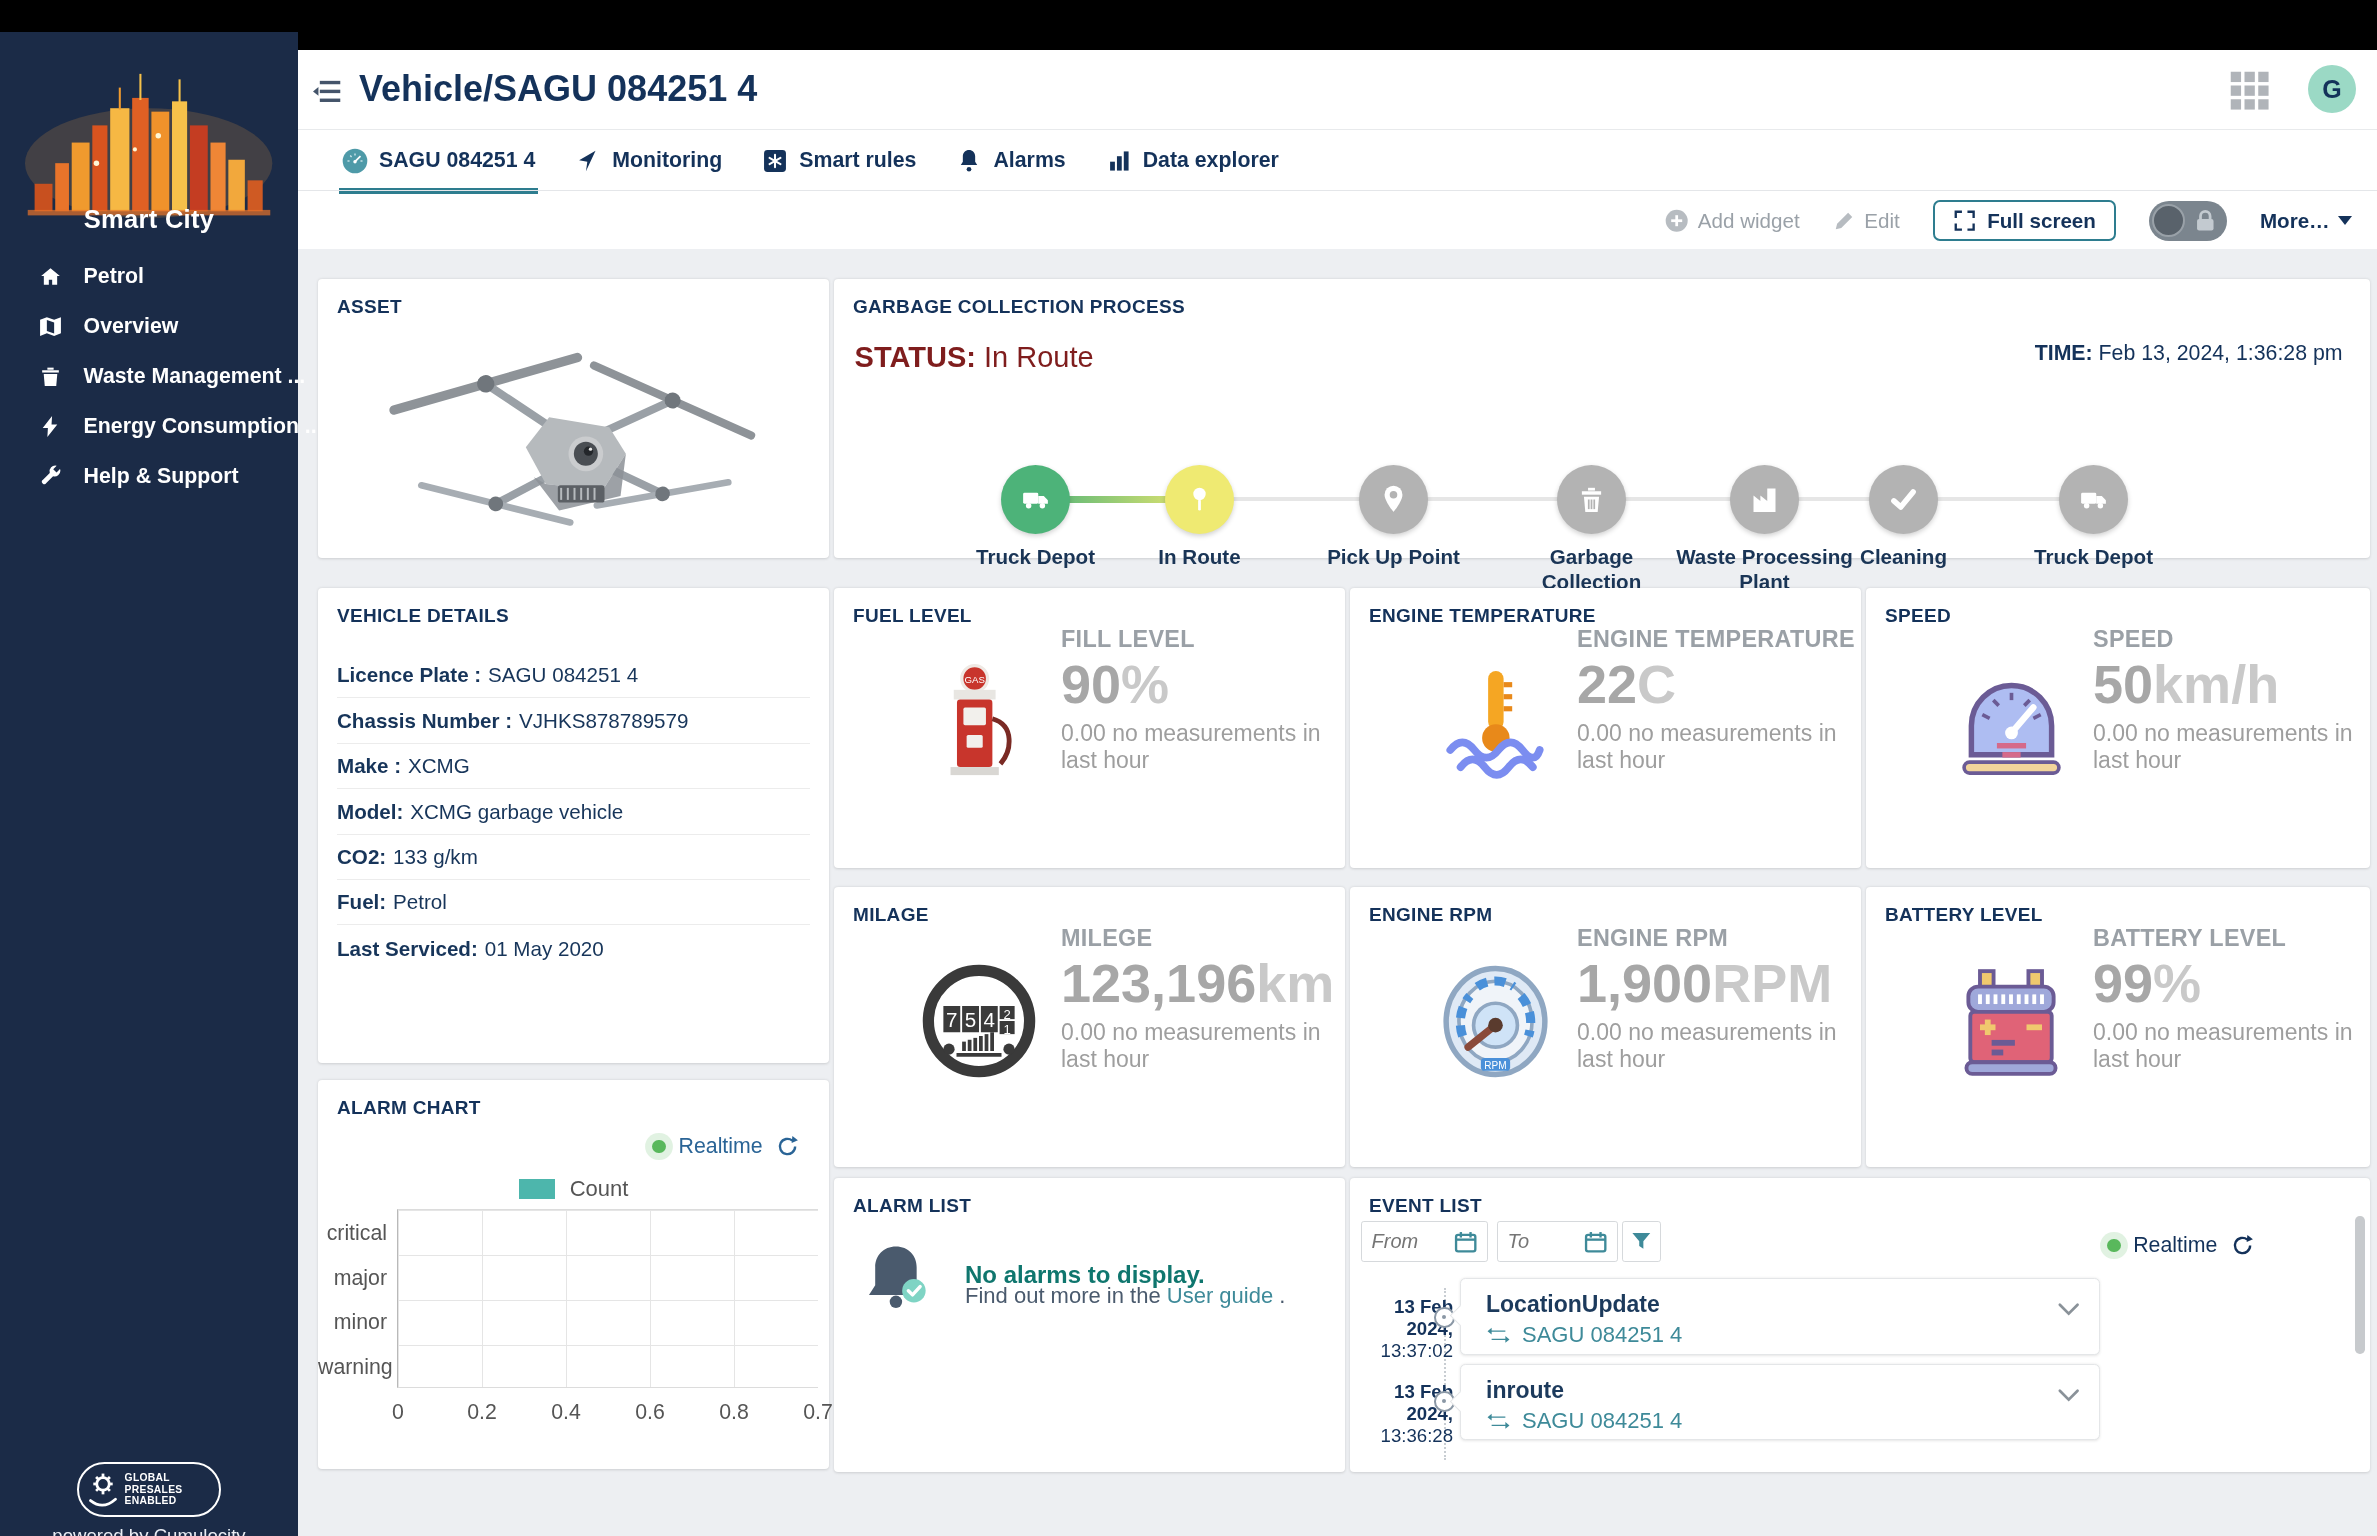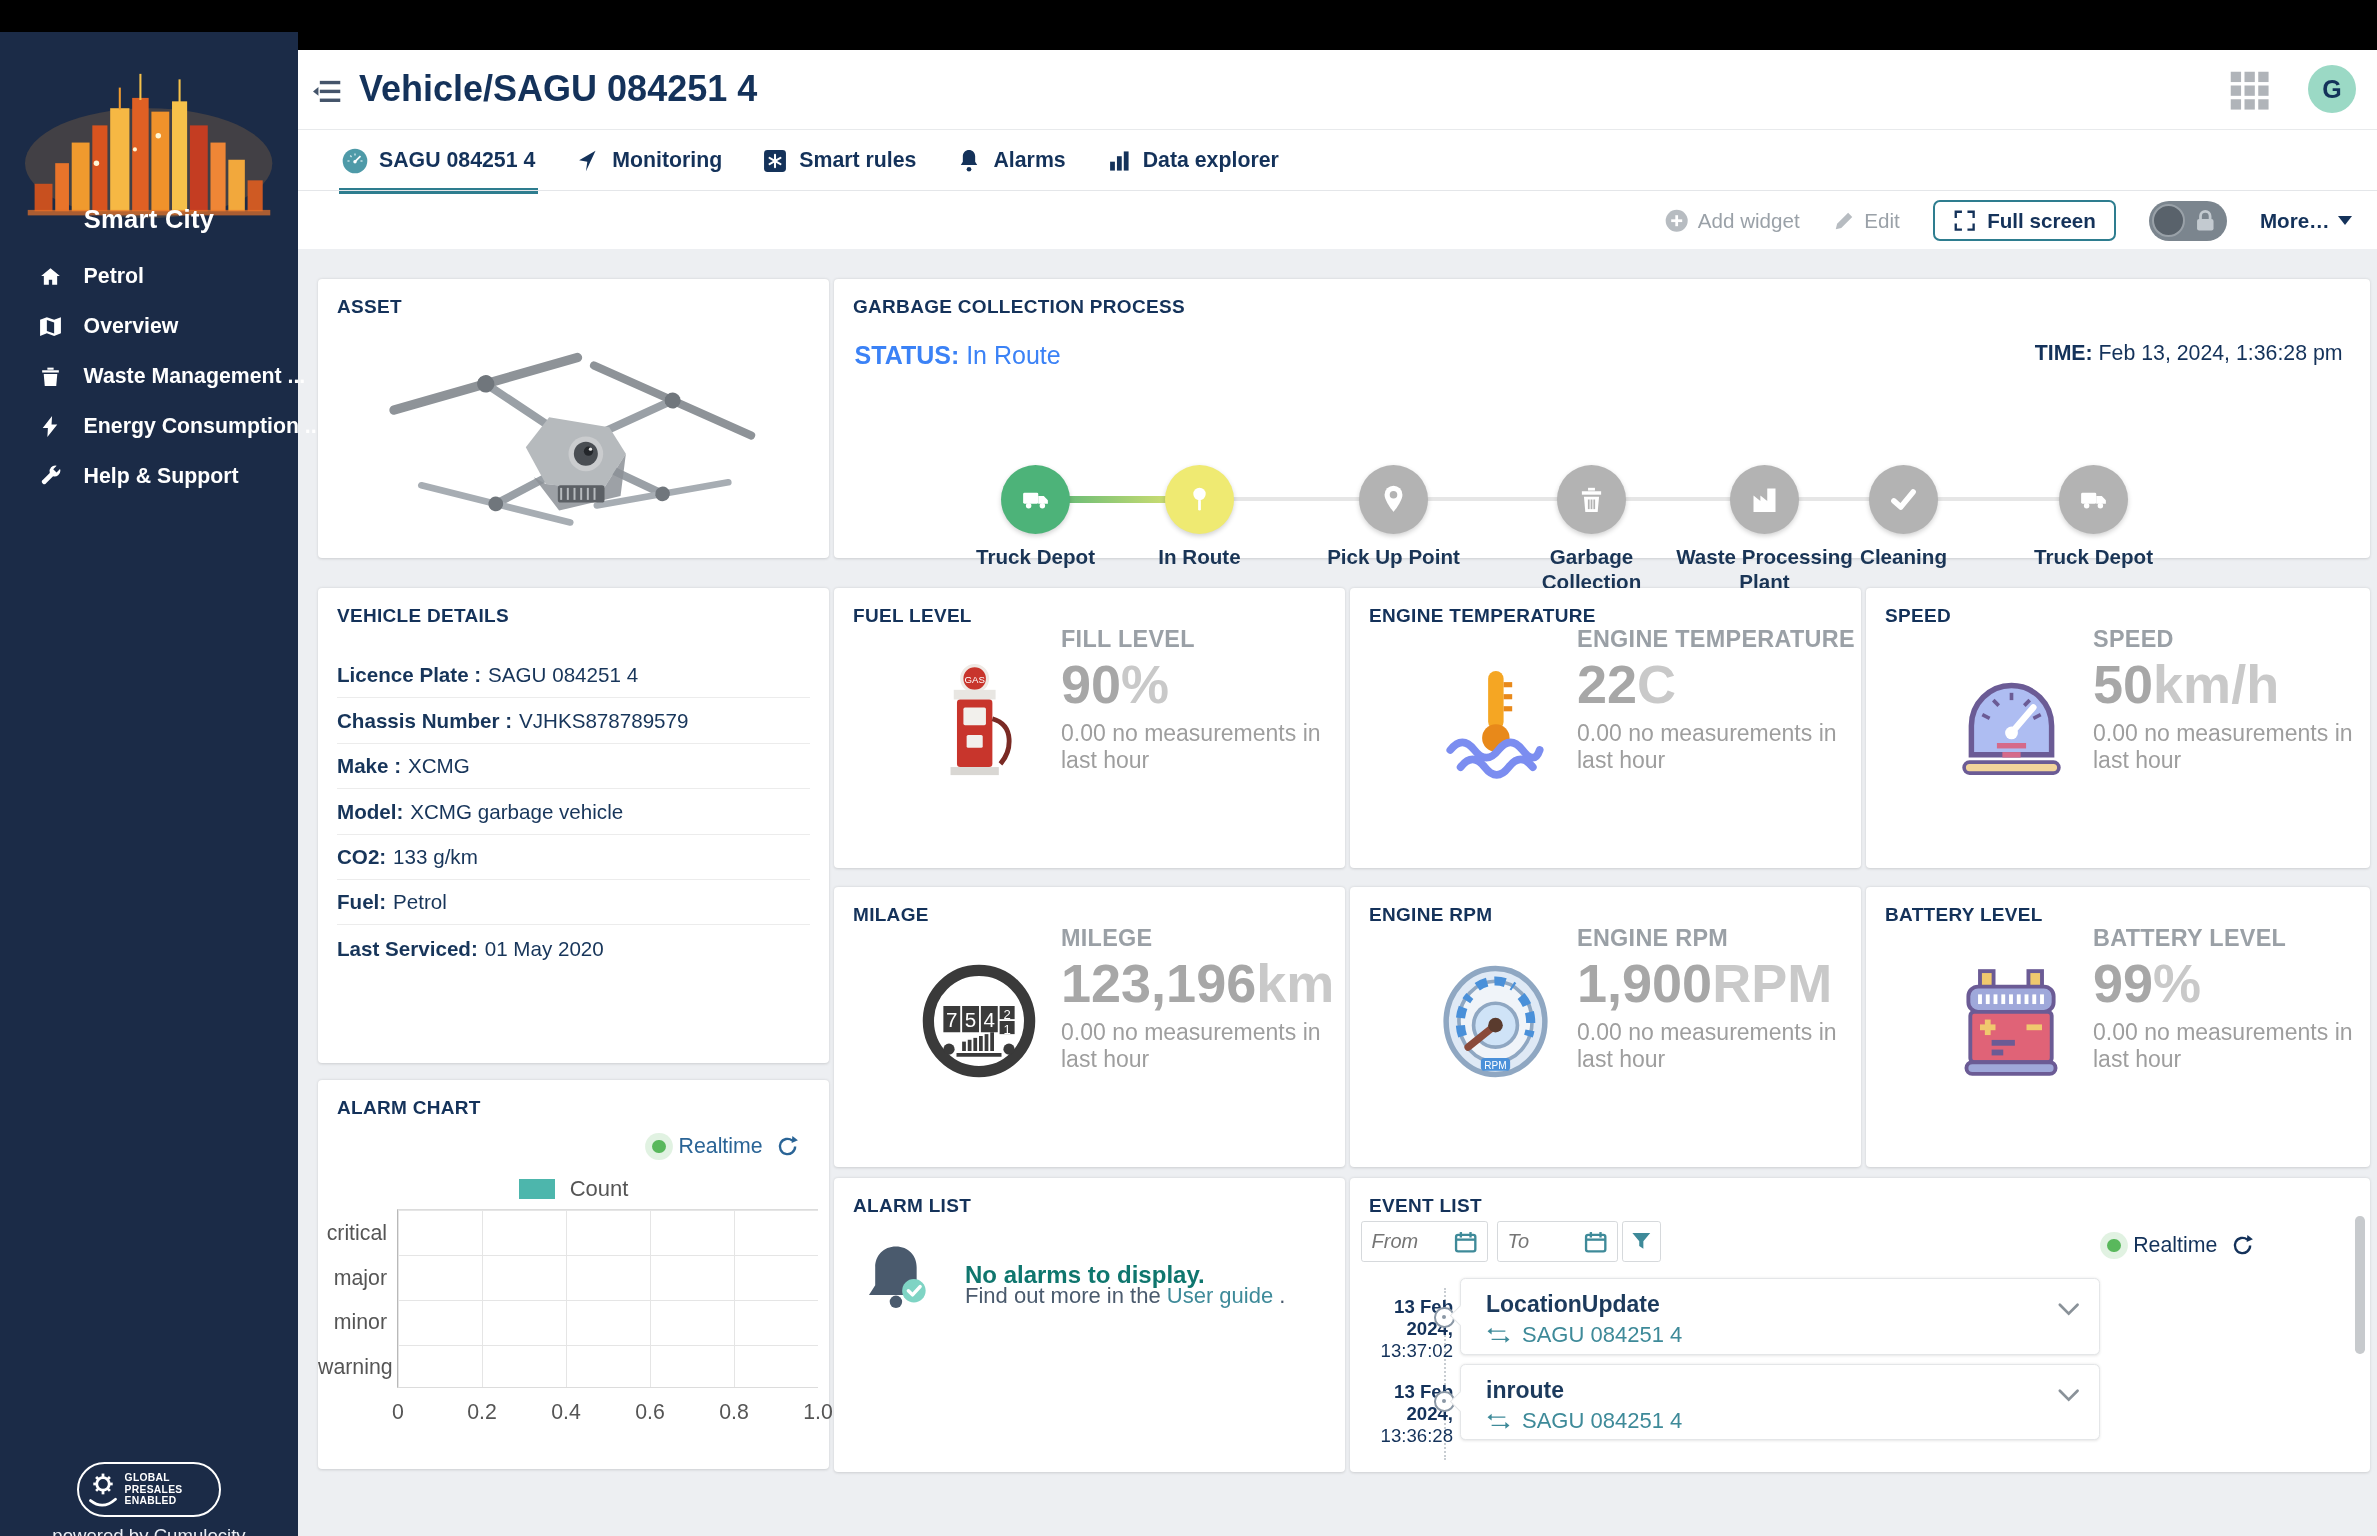--- a/index.html
+++ b/index.html
@@ -43,21 +43,21 @@
   .more .tri { width:0; height:0; border-left:7.6px solid transparent; border-right:7.6px solid transparent; border-top:9.6px solid #14325a; }
 
   
   .main { position:absolute; left:298px; top:249px; width:2080px; height:1288px; background:#edeff2; }
 
   
   .card { position:absolute; background:#fff; border-radius:4.1px; box-shadow:0 0.7px 2.8px rgba(0,0,0,.14); }
   .card-title { position:absolute; left:19px; top:16.5px; font-size:19px; font-weight:600; letter-spacing:0.3px; color:#14325a; }
 
   
-  .status-line { position:absolute; left:20.6px; top:62px; font-size:25px; color:#3b82f6; }
+  .status-line { position:absolute; left:20.6px; top:62px; font-size:29px; color:#7f1d1d; }
   .time-line { position:absolute; right:27.5px; top:62px; font-size:21.3px; color:#14325a; }
   .bold { font-weight:700; }
   .proc-base { position:absolute; left:201px; top:218px; width:1058px; height:4.1px; background:#e6e6e6; }
   .proc-done { position:absolute; left:201px; top:217px; width:164px; height:6.9px; background:linear-gradient(to right,#4db379,#e9e66f); }
   .step { position:absolute; top:186px; width:0; }
   .step-circle { position:absolute; left:-34px; top:0; width:69px; height:69px; border-radius:50%; display:flex; align-items:center; justify-content:center; box-shadow:0 2.1px 5.5px rgba(0,0,0,.18); }
   .step-circle svg { width:33px; height:33px; }
   .sc-done { background:#4db379; } .sc-active { background:#efea72; } .sc-todo { background:#b3b3b3; }
   .step-label { position:absolute; left:-89px; top:79px; width:179px; text-align:center; font-size:20.6px; font-weight:700; color:#1a3556; line-height:25px; }
 
@@ -658,21 +658,21 @@
     <div class="plot"></div>
     <div class="ycat" style="top:141px">critical</div>
     <div class="ycat" style="top:186px">major</div>
     <div class="ycat" style="top:230px">minor</div>
     <div class="ycat" style="top:275px">warning</div>
     <div class="xtick" style="left:80px">0</div>
     <div class="xtick" style="left:164px">0.2</div>
     <div class="xtick" style="left:248px">0.4</div>
     <div class="xtick" style="left:332px">0.6</div>
     <div class="xtick" style="left:416px">0.8</div>
-    <div class="xtick" style="left:500px">1.0</div>
+    <div class="xtick" style="left:500px">0.7</div>
   </div>
 
   <div class="card" style="left:834px;top:1178px;width:511px;height:294px">
     <div class="card-title">ALARM LIST</div>
     <svg class="al-icon" viewBox="0 0 110 110">
       <path d="M52 8c-18 0-30 13-30 30v26l-9 14h78l-9-14V38c0-17-12-30-30-30z" fill="#4a5a6d"></path>
       <circle cx="52" cy="88" r="9" fill="#4a5a6d"></circle>
       <circle cx="78" cy="72" r="17" fill="#7fd4c4"></circle>
       <path d="M70 72l6 6 11-12" fill="none" stroke="#fff" stroke-width="5" stroke-linecap="round" stroke-linejoin="round"></path>
     </svg>

